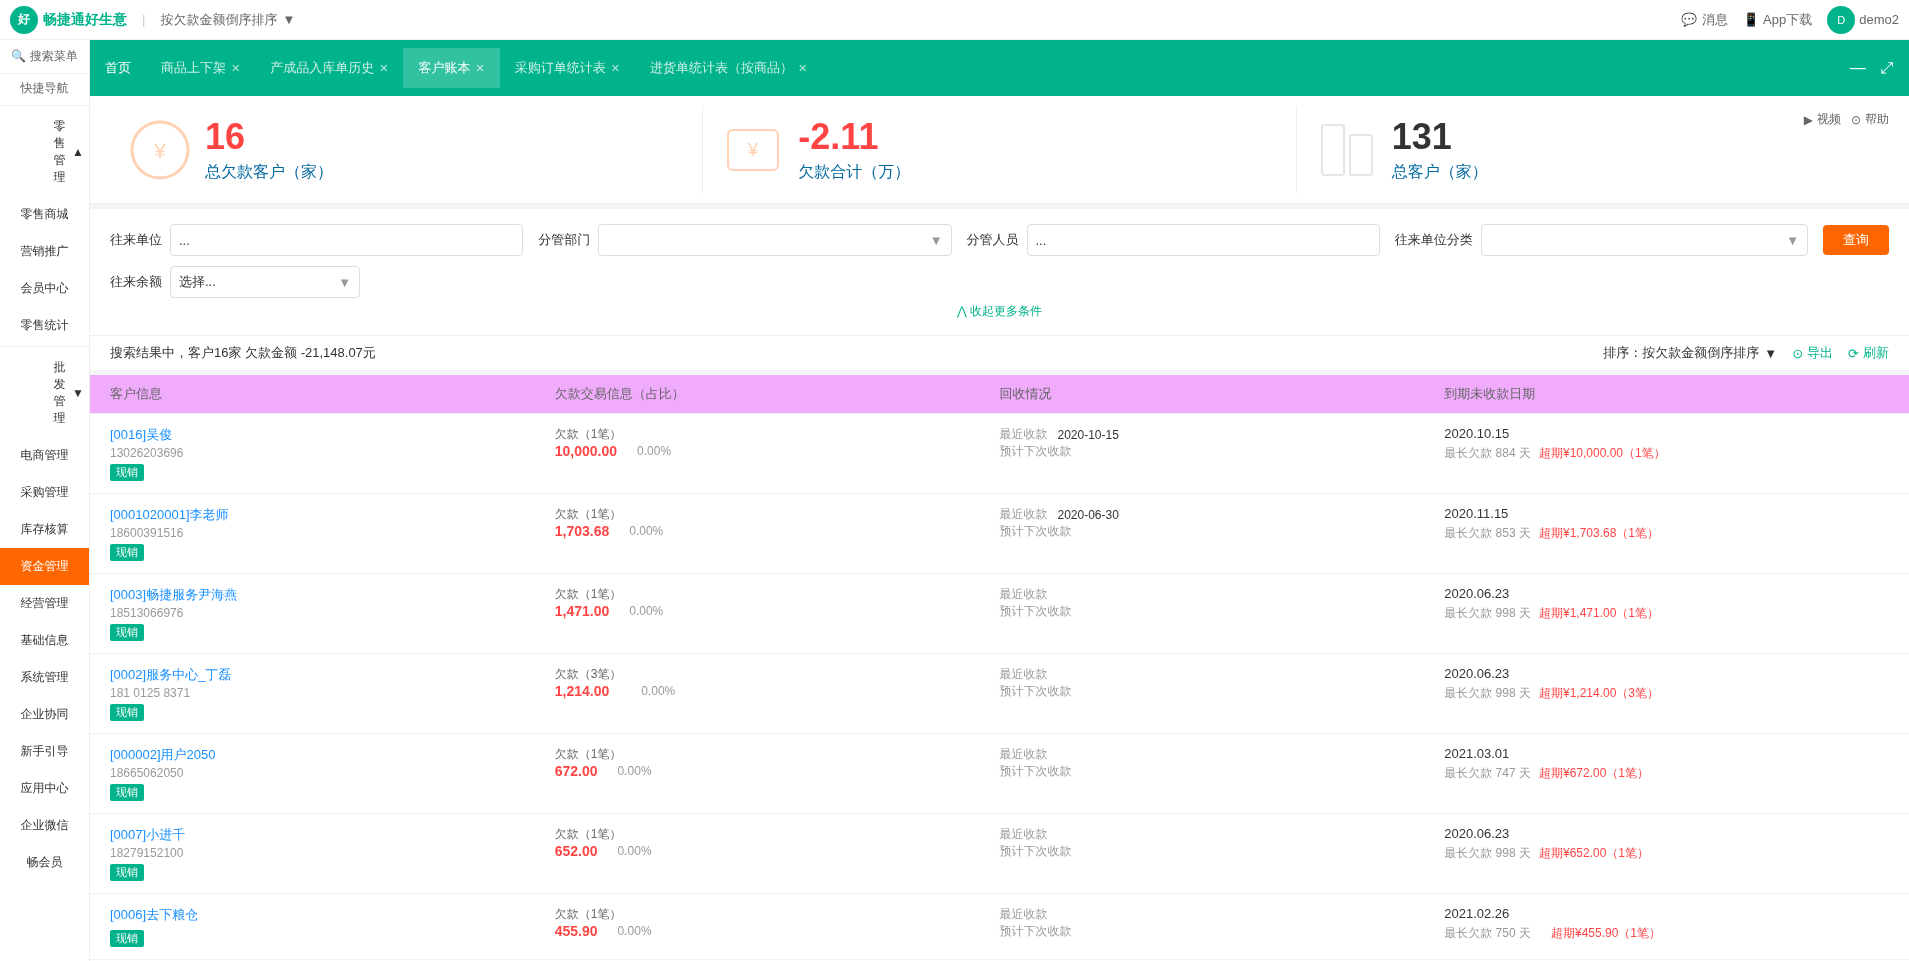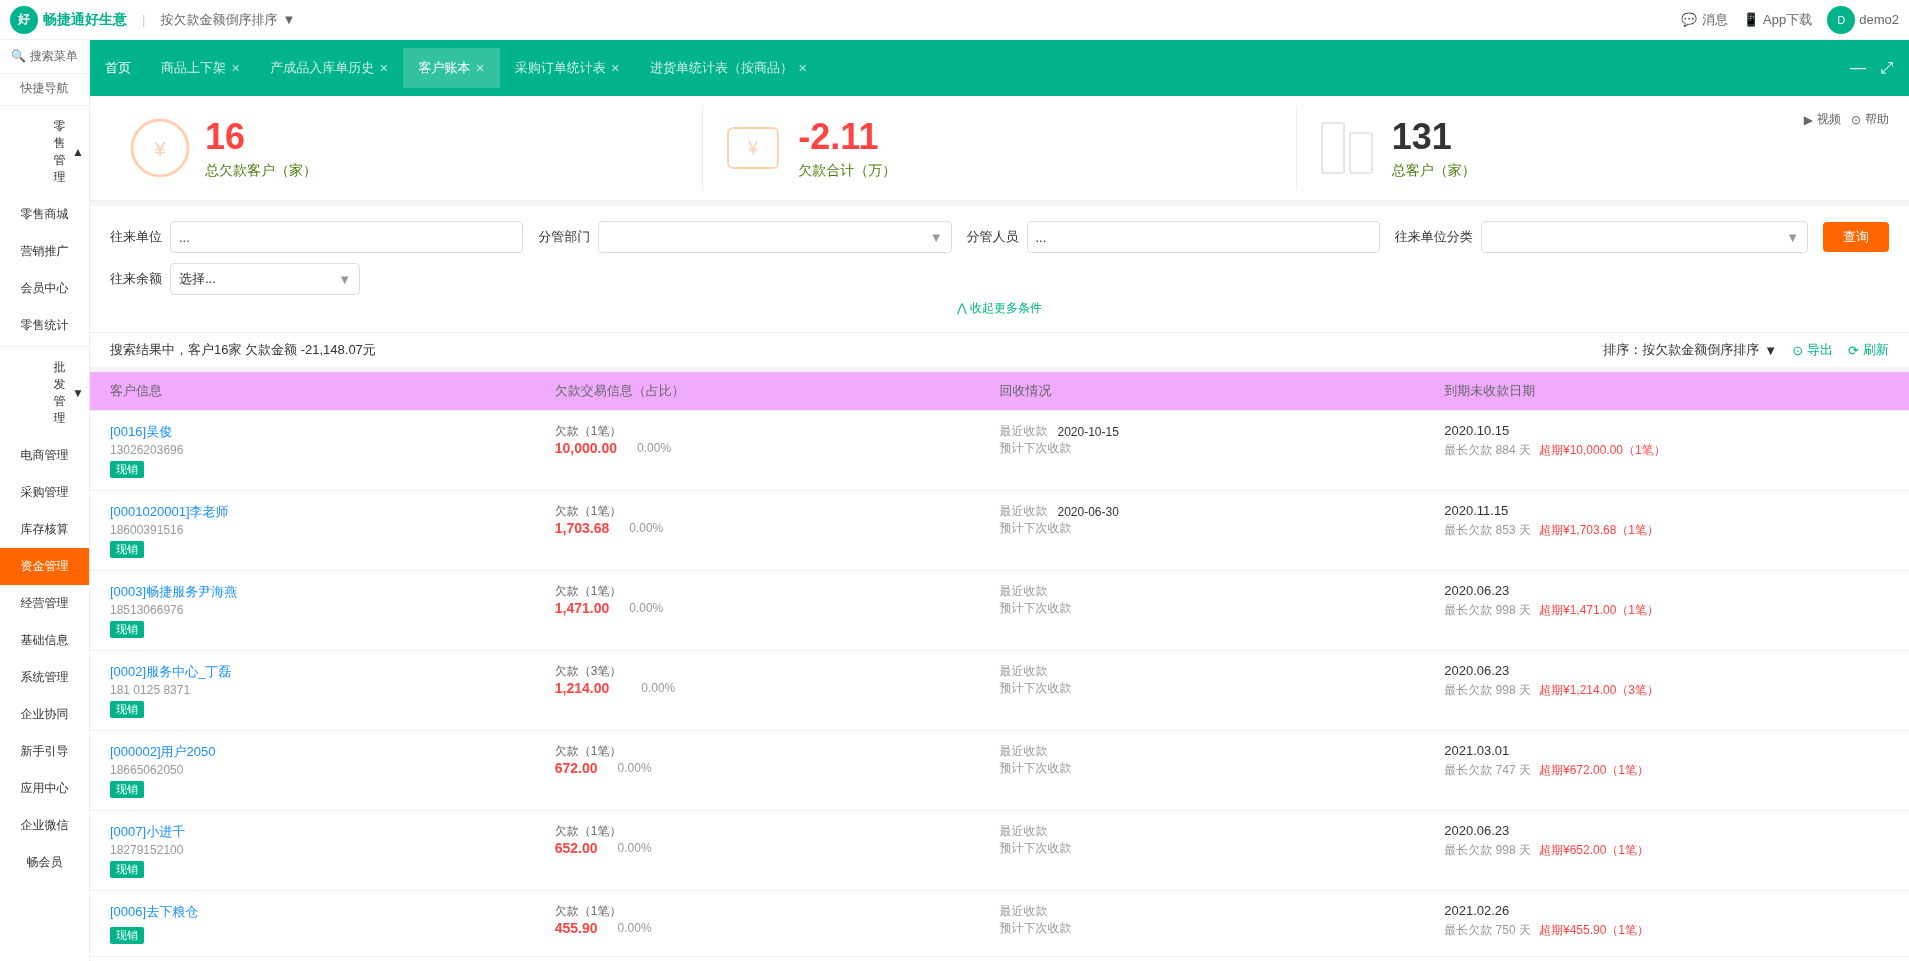--- a/index.html
+++ b/index.html
@@ -41,21 +41,21 @@
 
     
     .stats-bar { background: white; display: flex; align-items: center; padding: 10px 20px; gap: 0; border-bottom: 1px solid #eee; position: relative; }
     .stat-item { display: flex; align-items: center; gap: 15px; flex: 1; padding: 10px 20px; }
     .stat-item + .stat-item { border-left: 1px solid #eee; }
     .stat-icon { width: 60px; height: 60px; opacity: 0.3; }
     .stat-content { }
     .stat-number { font-size: 36px; font-weight: bold; }
     .stat-number.red { color: #ff4444; }
     .stat-number.black { color: #333; }
-    .stat-label { font-size: 14px; color: #4d7c0f; margin-top: 4px; }
+    .stat-label { font-size: 16px; color: #0369a1; margin-top: 4px; }
     .stat-actions { position: absolute; right: 20px; top: 15px; display: flex; gap: 10px; }
     .stat-action-btn { display: flex; align-items: center; gap: 4px; font-size: 12px; color: #666; cursor: pointer; }
 
     
     .filter-area { background: white; padding: 15px 20px; margin-top: 5px; }
     .filter-row { display: flex; align-items: center; gap: 15px; margin-bottom: 10px; }
     .filter-group { display: flex; align-items: center; gap: 8px; flex: 1; }
     .filter-label { font-size: 13px; color: #333; white-space: nowrap; }
     .filter-input { flex: 1; height: 32px; border: 1px solid #ddd; border-radius: 4px; padding: 0 8px; font-size: 13px; display: flex; align-items: center; justify-content: space-between; cursor: pointer; background: white; }
     .filter-select { flex: 1; height: 32px; border: 1px solid #ddd; border-radius: 4px; padding: 0 8px; font-size: 13px; display: flex; align-items: center; justify-content: space-between; cursor: pointer; background: white; }
@@ -529,21 +529,21 @@
     </div>
     <div>
       <div style="display:flex; gap:10px; align-items:center;">
         <span class="payback-label">最近收款</span>
         <span class="payback-date"></span>
       </div>
       <div class="payback-next">预计下次收款</div>
     </div>
     <div>
       <div class="due-date">2021.02.26</div>
-      <div style="display:flex; align-items:flex-end; gap:8px; margin-top:4px;">
+      <div style="display:flex; align-items:flex-end; gap:20px; margin-top:4px;">
         <span class="overdue-days">最长欠款 750 天</span>
         <span class="overdue-text">超期¥455.90（1笔）</span>
       </div>
     </div>
   </div>
               <div class="table-row">
     <div>
       <div class="customer-name">[000001]黄思源</div>
 
     </div>

